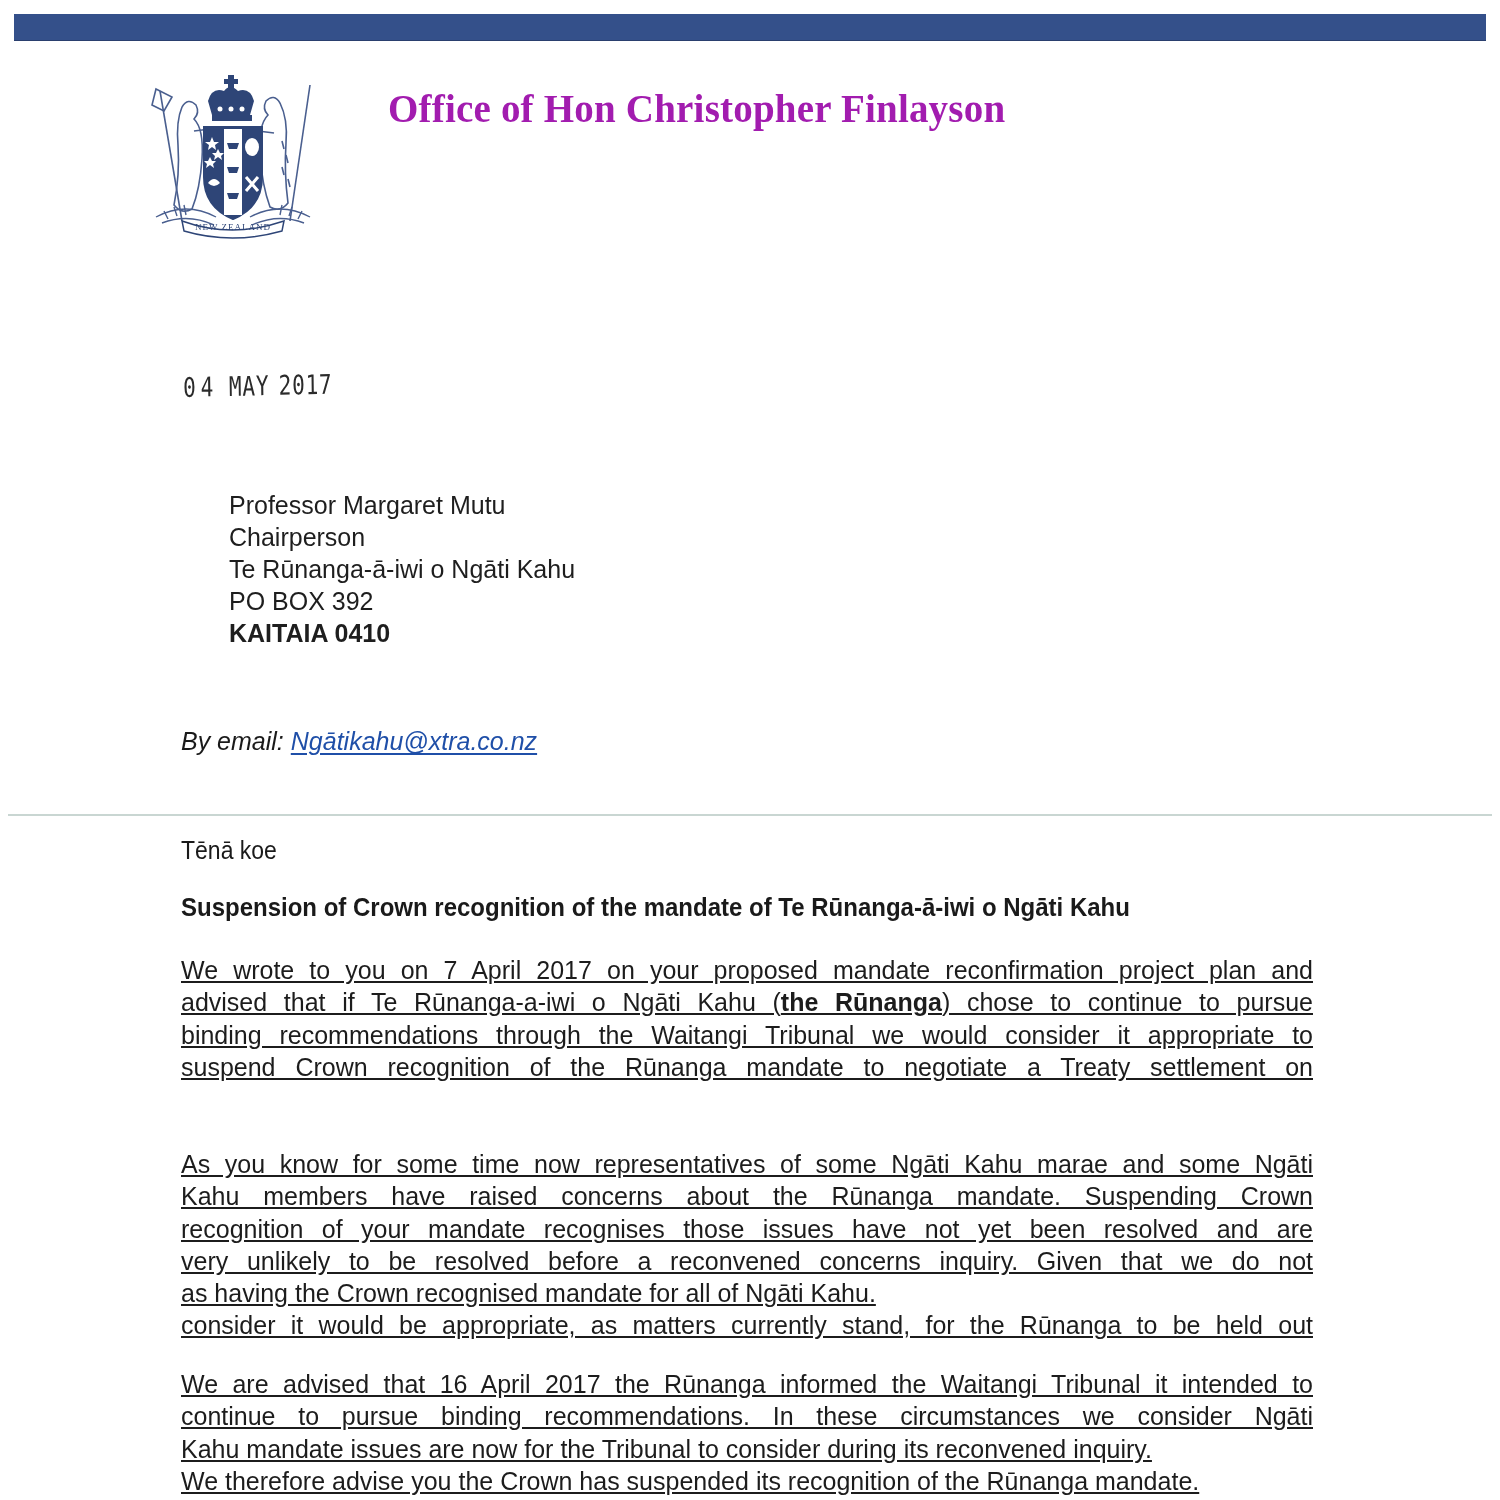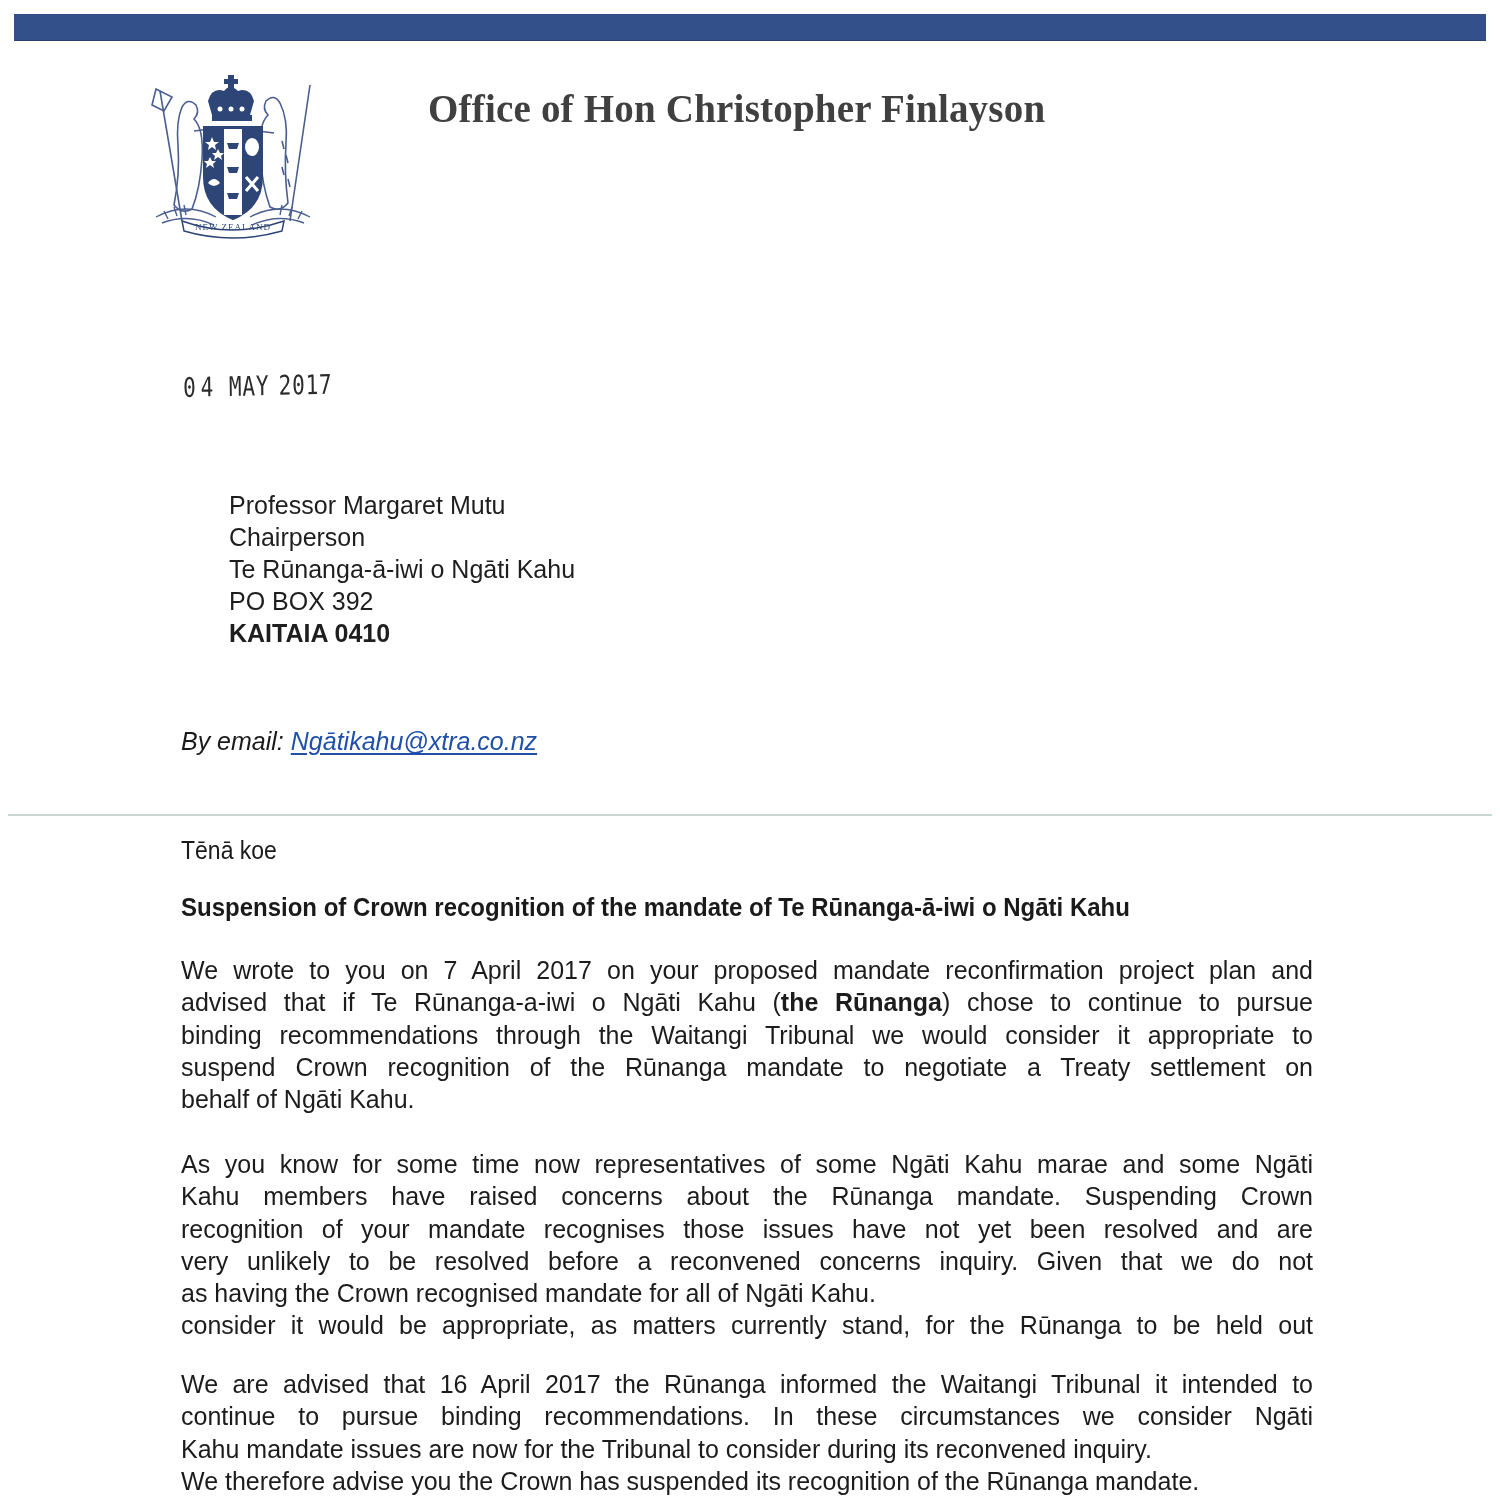--- a/index.html
+++ b/index.html
@@ -26,26 +26,26 @@
     }
     .crest {
       position: absolute;
       left: 142px;
       top: 71px;
       width: 182px;
       height: 168px;
     }
     .office-title {
       position: absolute;
-      left: 428px;
+      left: 388px;
       top: 86px;
       font-family: "Liberation Serif", serif;
       font-weight: bold;
       font-size: 39px;
-      color: #404040;
+      color: #a21caf;
       letter-spacing: 0.2px;
       white-space: nowrap;
     }
     .date-stamp {
       position: absolute;
       left: 183px;
       top: 372px;
       font-family: "DejaVu Sans Mono", monospace;
       font-size: 27px;
       color: #2b2b2b;
@@ -109,20 +109,21 @@
       transform-origin: left top;
     }
     .para {
       position: absolute;
       left: 181px;
       width: 1132px;
       font-size: 25px;
       line-height: 32.3px;
       text-align: justify;
       color: #1c1c1c;
+      text-decoration: underline;
     }
     .para .pline {
       display: block;
       text-align: justify;
       text-align-last: justify;
       white-space: nowrap;
       overflow: visible;
     }
     .para .pline.last {
       text-align-last: left;
@@ -215,21 +216,20 @@
 <div class="separator"></div>
 
 <div class="greeting">Tēnā koe</div>
 <div class="subject">Suspension of Crown recognition of the mandate of Te Rūnanga-ā-iwi o Ngāti Kahu</div>
 
 <div class="para p1">
   <span class="pline">We wrote to you on 7 April 2017 on your proposed mandate reconfirmation project plan and</span>
   <span class="pline"><span>advised that if Te Rūnanga-a-iwi o Ngāti Kahu (</span><b>the Rūnanga</b><span>) chose to continue to pursue</span></span>
   <span class="pline">binding recommendations through the Waitangi Tribunal we would consider it appropriate to</span>
   <span class="pline">suspend Crown recognition of the Rūnanga mandate to negotiate a Treaty settlement on</span>
-  <span class="pline last">behalf of Ngāti Kahu.</span>
 </div>
 
 <div class="para p2">
   <span class="pline">As you know for some time now representatives of some Ngāti Kahu marae and some Ngāti</span>
   <span class="pline">Kahu members have raised concerns about the Rūnanga mandate. Suspending Crown</span>
   <span class="pline">recognition of your mandate recognises those issues have not yet been resolved and are</span>
   <span class="pline">very unlikely to be resolved before a reconvened concerns inquiry. Given that we do not</span>
   <span class="pline last">as having the Crown recognised mandate for all of Ngāti Kahu.</span>
   <span class="pline">consider it would be appropriate, as matters currently stand, for the Rūnanga to be held out</span>
 </div>

